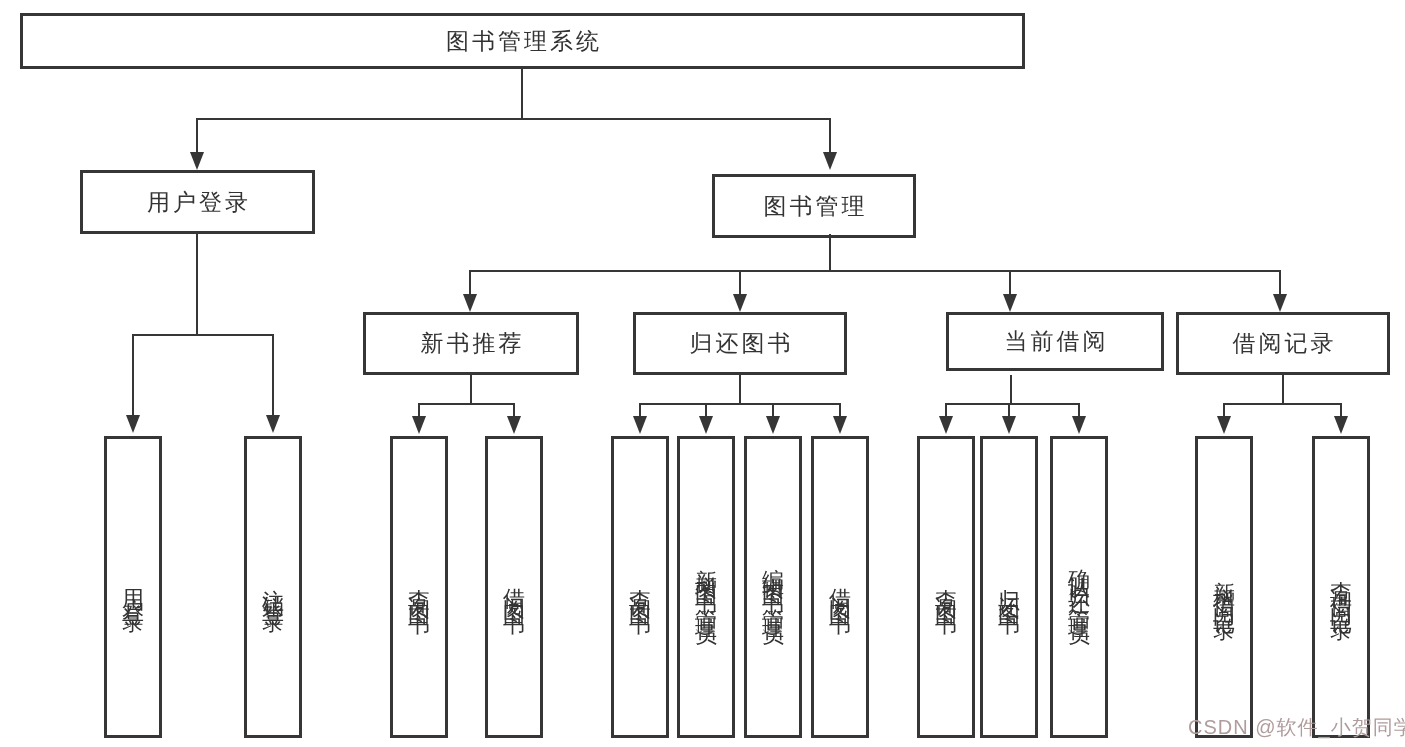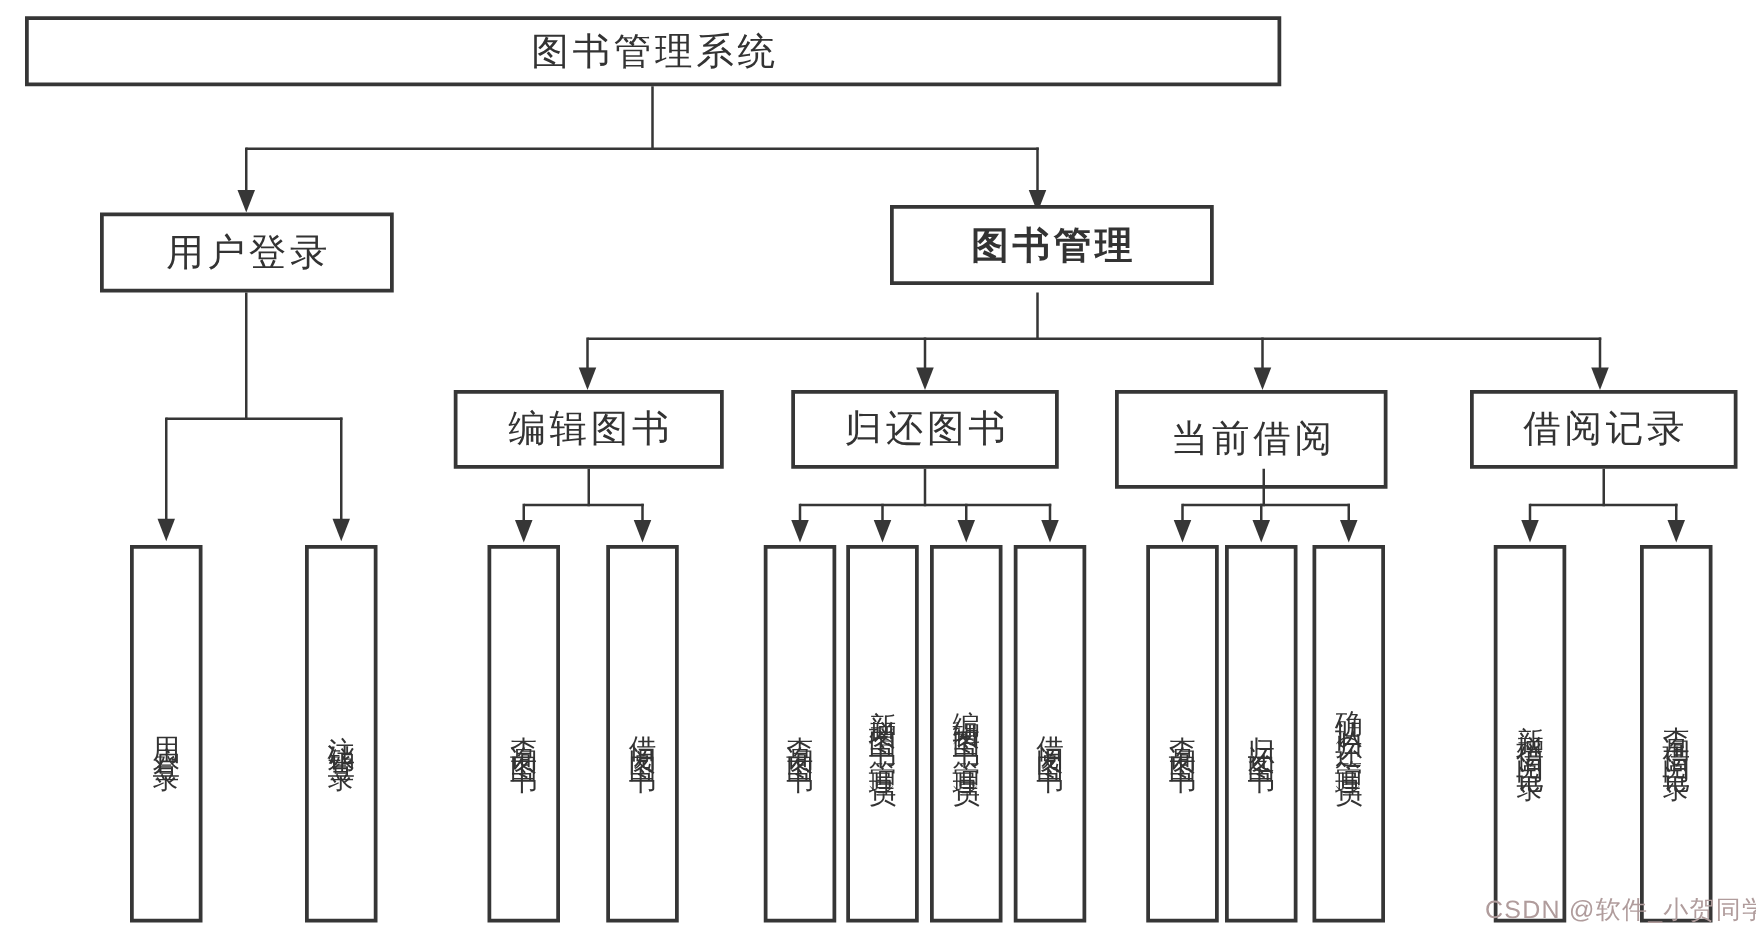--- a/index.html
+++ b/index.html
@@ -18,37 +18,37 @@
   }
   
   .box{
     position:absolute;
     border:3px solid var(--line-color);
     background:#ffffff;
     display:flex;align-items:center;justify-content:center;
     color:var(--text-color);
   }
   .hlabel{
-    font-size:30px;letter-spacing:3px;text-indent:3px;
+    font-size:23px;letter-spacing:3px;text-indent:3px;
     white-space:nowrap;color:var(--text-color);
   }
   .leaf .vlabel{
     writing-mode:vertical-rl;
     text-orientation:mixed;
     font-size:22px;letter-spacing:8px;
     color:var(--text-color);
     line-height:1;
   }
   
   #b-root  {left:20px;  top:13px;  width:1005px;height:56px;}
   #b-l2-0  {left:80px;  top:170px; width:235px; height:64px;}
-  #b-l2-1  {left:712px; top:164px; width:259px; height:64px;font-weight:bold;}
+  #b-l2-1  {left:712px; top:174px; width:204px; height:64px;}
   #b-l3-0  {left:363px; top:312px; width:216px; height:63px;}
   #b-l3-1  {left:633px; top:312px; width:214px; height:63px;}
-  #b-l3-2  {left:892px; top:312px; width:218px; height:79px;}
+  #b-l3-2  {left:946px; top:312px; width:218px; height:59px;}
   #b-l3-3  {left:1176px;top:312px; width:214px; height:63px;}
   .leaf    {top:436px;  width:58px; height:302px;}
   #b-lf-0 {left:104px;} #b-lf-1 {left:244px;} #b-lf-2 {left:390px;}
   #b-lf-3 {left:485px;} #b-lf-4 {left:611px;} #b-lf-5 {left:677px;}
   #b-lf-6 {left:744px;} #b-lf-7 {left:811px;} #b-lf-8 {left:917px;}
   #b-lf-9 {left:980px;} #b-lf-10{left:1050px;}#b-lf-11{left:1195px;}
   #b-lf-12{left:1312px;}
   
   .vl{position:absolute;width:2px;background:var(--line-color);}
   .hl{position:absolute;height:2px;background:var(--line-color);}
@@ -100,21 +100,21 @@
   <div class="vl" style="left:469px;top:270px;height:28px"></div>
   <div class="ar" style="left:463px;top:294px"></div>
   <div class="vl" style="left:739px;top:270px;height:28px"></div>
   <div class="ar" style="left:733px;top:294px"></div>
   <div class="vl" style="left:1009px;top:270px;height:28px"></div>
   <div class="ar" style="left:1003px;top:294px"></div>
   <div class="vl" style="left:1279px;top:270px;height:28px"></div>
   <div class="ar" style="left:1273px;top:294px"></div>
 
   <div class="box" id="b-l3-0">
-    <span class="hlabel">编辑图书</span>
+    <span class="hlabel">新书推荐</span>
   </div>
   <div class="box" id="b-l3-1">
     <span class="hlabel">归还图书</span>
   </div>
   <div class="box" id="b-l3-2">
     <span class="hlabel">当前借阅</span>
   </div>
   <div class="box" id="b-l3-3">
     <span class="hlabel">借阅记录</span>
   </div>

